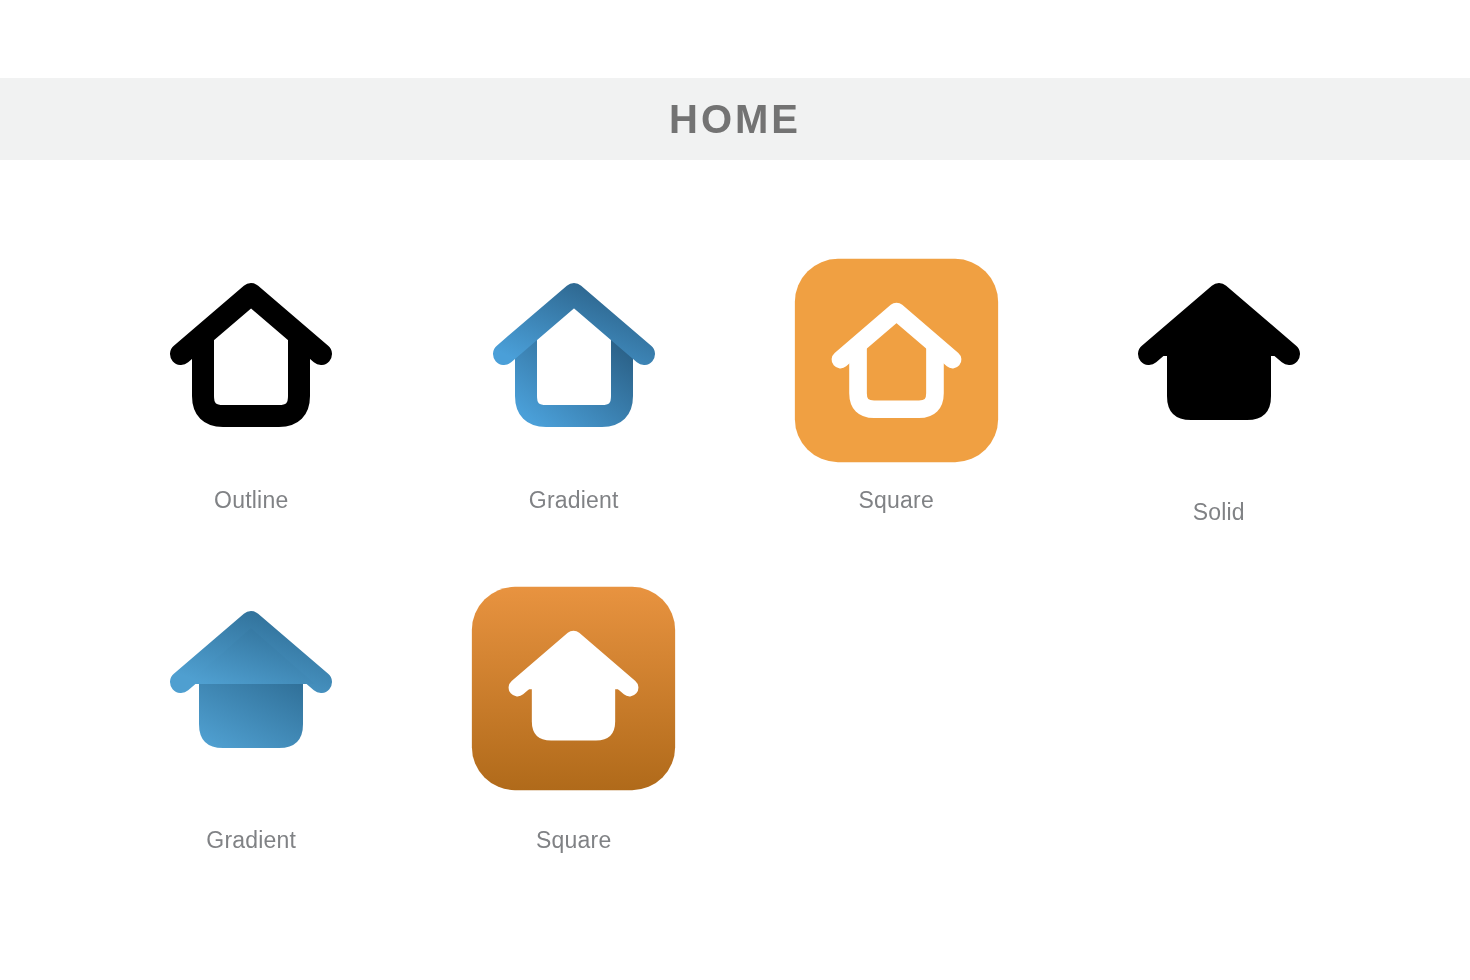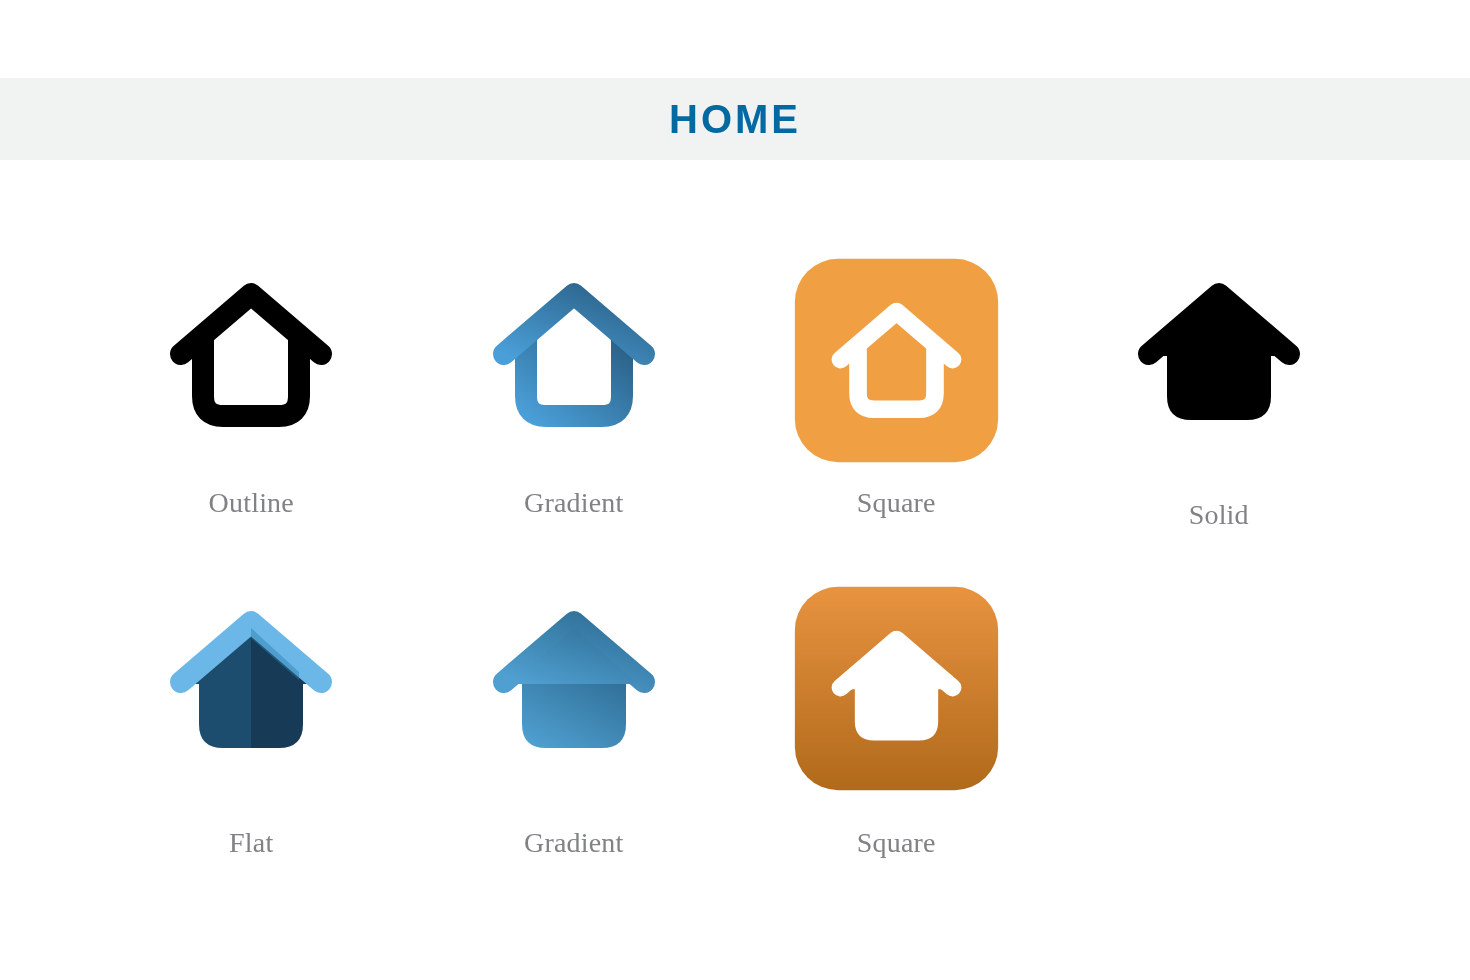--- a/index.html
+++ b/index.html
@@ -15,21 +15,21 @@
   .header-band {
     position:absolute; left:0; top:78px;
     width:1470px; height:82px;
     background:#f1f2f2;
     display:flex; align-items:center; justify-content:center;
   }
   .header-title {
     font-size:40px;
     font-weight:bold;
     letter-spacing:3px;
-    color:#0369a1;
+    color:#737373;
     line-height:1;
   }
 
   
   .grid {
     position:absolute;
     left:90px; top:240px;
     width:1290px;
     display:grid;
     grid-template-columns:repeat(4, 1fr);
@@ -40,26 +40,25 @@
     flex-direction:column;
     align-items:center;
   }
   .icon-box {
     width:240px; height:240px;
     display:flex; align-items:center; justify-content:center;
   }
   .icon-box svg { display:block; }
   .cell-label {
     margin-top:8px;
-    font-size:28px;
+    font-size:23px;
     font-weight:400;
     color:#808285;
     line-height:1.1;
     letter-spacing:0.2px;
-    font-family:Liberation Serif, serif;
   }
   
   .row2 .cell-label { margin-top:20px; }
 </style>
 </head>
 <body>
 
 <div class="page">
 
   <div class="header-band">
@@ -116,51 +115,20 @@
 
           <path d="M24 44 L24 68 Q24 80 36 80 L64 80 Q76 80 76 68 L76 44 Z" fill="#000000"></path>
 
           <path d="M15 47 L50 17 L85 47" fill="none" stroke="#000000" stroke-width="11" stroke-linecap="round" stroke-linejoin="round"></path>
           <path d="M18 48 L50 20 L82 48 Z" fill="#000000"></path>
         </svg>
       </div>
       <div class="cell-label">Solid</div>
     </div>
 
-    <div class="cell row2">
-      <div class="icon-box">
-        <svg width="200" height="200" viewBox="0 0 100 100" aria-hidden="true">
-          <defs>
-            <clipPath id="clipFlatLeft">
-                <rect x="0" y="0" width="50" height="100"></rect>
-              </clipPath>
-            <clipPath id="clipFlatRight">
-                <rect x="50" y="0" width="50" height="100"></rect>
-              </clipPath>
-          </defs>
-
-          <g clip-path="url(#clipFlatLeft)">
-            <path d="M24 44 L24 68 Q24 80 36 80 L64 80 Q76 80 76 68 L76 44 Z" fill="#1d4d6e"></path>
-            <path d="M18 48 L50 20 L82 48 Z" fill="#1d4d6e"></path>
-          </g>
-
-          <g clip-path="url(#clipFlatRight)">
-            <path d="M24 44 L24 68 Q24 80 36 80 L64 80 Q76 80 76 68 L76 44 Z" fill="#173b57"></path>
-            <path d="M18 48 L50 20 L82 48 Z" fill="#173b57"></path>
-          </g>
-
-          <path d="M15 47 L50 17 L85 47" fill="none" stroke="#6ab7e8" stroke-width="11" stroke-linecap="round" stroke-linejoin="round"></path>
-
-          <g clip-path="url(#clipFlatRight)">
-            <path d="M26 42 L50 20 L74 42 L74 46 L50 25 L26 46 Z" fill="#2f7fae" opacity="0.45"></path>
-          </g>
-        </svg>
-      </div>
-      <div class="cell-label">Flat</div>
-    </div>
 
     <div class="cell row2">
       <div class="icon-box">
         <svg width="200" height="200" viewBox="0 0 100 100" aria-hidden="true">
           <defs>
             <linearGradient id="gradSolid" x1="0.15" y1="1" x2="0.95" y2="0">
               <stop offset="0%" stop-color="#4f9fd0"></stop>
               <stop offset="100%" stop-color="#2f6e96"></stop>
             </linearGradient>
           </defs>

